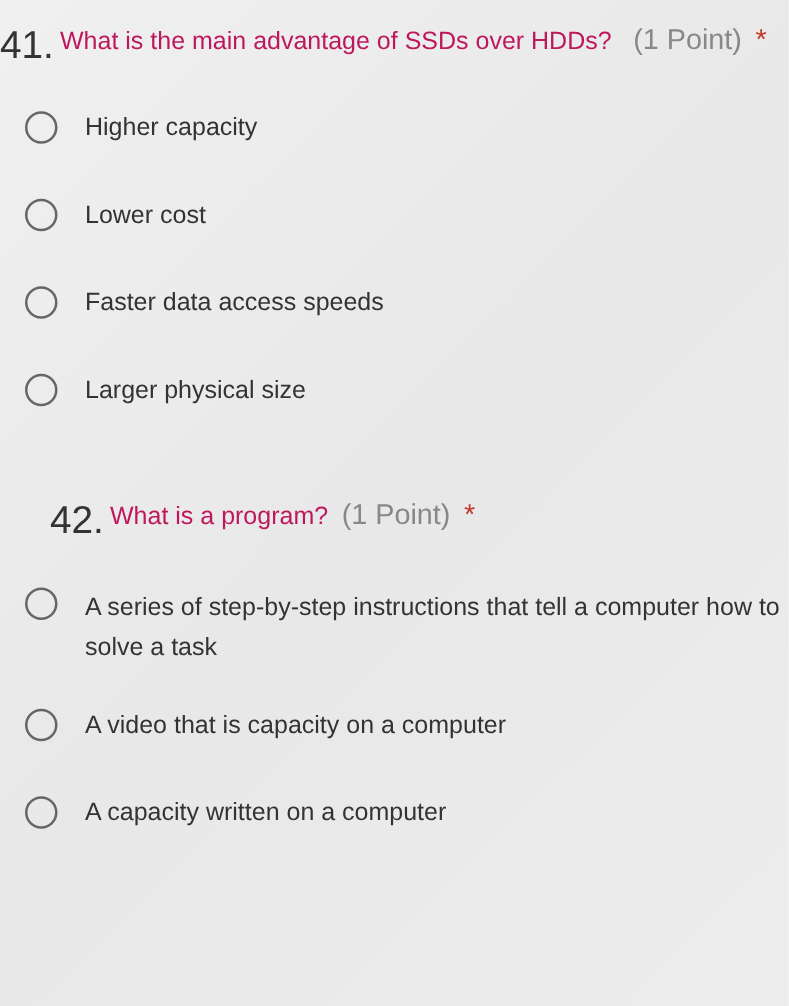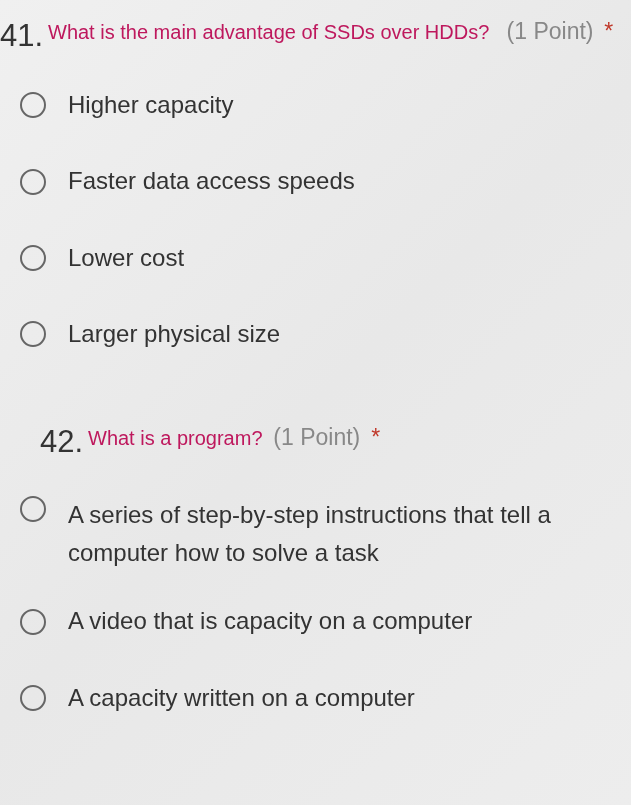--- a/index.html
+++ b/index.html
@@ -66,21 +66,21 @@
   .radio {
     width: 26px;
     height: 26px;
     border: 2px solid #666;
     border-radius: 50%;
     flex-shrink: 0;
     margin-right: 22px;
     background: transparent;
   }
   .option-label {
-    font-size: 24px;
+    font-size: 20px;
     color: #333;
     line-height: 1.6;
   }
   .q2-header {
     margin-top: 70px;
     margin-bottom: 36px;
     margin-left: 40px;
   }
 </style>
 </head>
@@ -95,25 +95,25 @@
       <span class="required">&nbsp;<span>*</span></span>
     </div>
   </div>
   <div class="options">
     <div class="option-row">
       <div class="radio"></div>
       <div class="option-label">Higher capacity</div>
     </div>
     <div class="option-row">
       <div class="radio"></div>
-      <div class="option-label">Faster data access speeds</div>
+      <div class="option-label">Lower cost</div>
     </div>
     <div class="option-row">
       <div class="radio"></div>
-      <div class="option-label">Lower cost</div>
+      <div class="option-label">Faster data access speeds</div>
     </div>
     <div class="option-row">
       <div class="radio"></div>
       <div class="option-label">Larger physical size</div>
     </div>
   </div>
 </div>
 
 <div class="question-block">
   <div class="question-header q2-header">

